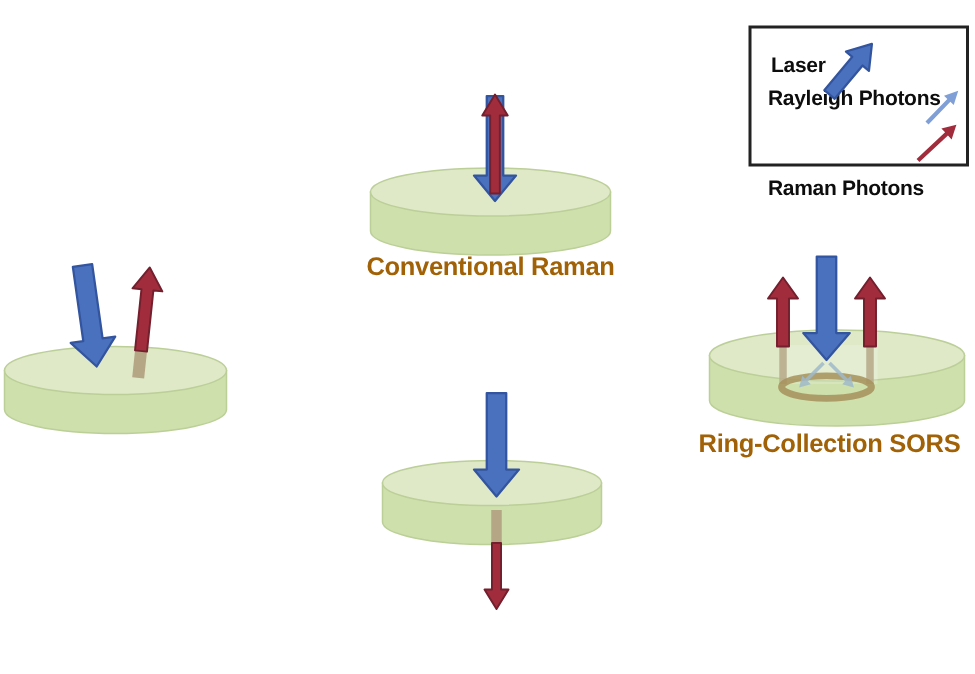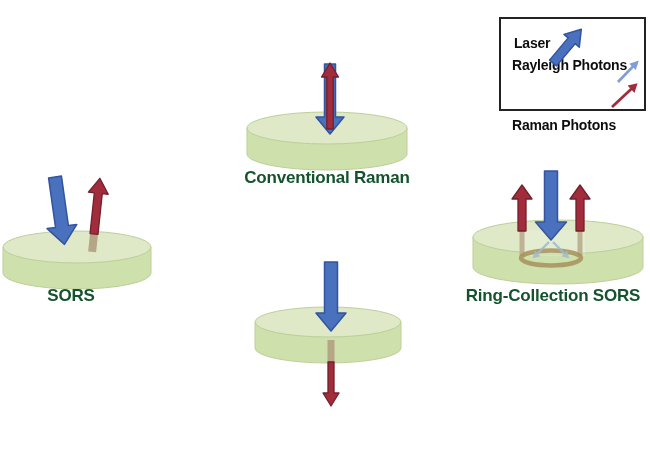--- a/index.html
+++ b/index.html
@@ -2,21 +2,21 @@
 <html><head>
 <meta charset="utf-8">
 <style>
   html,body{margin:0;padding:0;background:#ffffff;}
   .canvas{
     position:relative;width:650px;height:449px;background:#ffffff;
     font-family:"Liberation Sans",sans-serif;overflow:hidden;
   }
   .scene{position:absolute;left:0;top:0;}
   .panel-label{
-    position:absolute;font-weight:bold;font-size:17px;color:#14532d;
+    position:absolute;font-weight:bold;font-size:17px;color:#a16207;
     text-align:center;letter-spacing:-0.2px;white-space:nowrap;
   }
   .legend{
     position:absolute;left:499px;top:17px;width:147px;height:94px;
     border:2px solid #222;background:#fff;box-sizing:border-box;
   }
   .legend-label{
     position:absolute;font-weight:bold;font-size:14px;color:#0d0d0d;
     white-space:nowrap;letter-spacing:-0.2px;
   }
@@ -70,21 +70,20 @@
       <ellipse class="ring" cx="551" cy="258" rx="30" ry="7.5" stroke="#a6905c"></ellipse>
       <polygon class="thin-arrow scatter" transform="translate(549,242) rotate(225)" points="-1.2,0 -1.2,-16 -4,-16 0,-23 4,-16 1.2,-16 1.2,0" fill="#9fb9c9"></polygon>
       <polygon class="thin-arrow scatter" transform="translate(553,242) rotate(135)" points="-1.2,0 -1.2,-16 -4,-16 0,-23 4,-16 1.2,-16 1.2,0" fill="#9fb9c9"></polygon>
       <polygon class="blue-arrow" transform="translate(551,171) rotate(180)" points="-6.5,0 -6.5,-51 -15.5,-51 0,-69 15.5,-51 6.5,-51 6.5,0" fill="#4a71bd"></polygon>
       <polygon class="red-arrow" transform="translate(522,231)" points="-4,0 -4,-32 -10,-32 0,-46 10,-32 4,-32 4,0" fill="#a12d3c"></polygon>
       <polygon class="red-arrow" transform="translate(580,231)" points="-4,0 -4,-32 -10,-32 0,-46 10,-32 4,-32 4,0" fill="#a12d3c"></polygon>
     </g>
   </svg>
 
   <div class="panel-label" style="left:217px;top:168px;width:220px;">Conventional Raman</div>
-  <div class="panel-label" style="left:1px;top:286px;width:140px;">SORS</div>
   <div class="panel-label" style="left:441px;top:286px;width:224px;">Ring-Collection SORS</div>
 
   <div class="legend">
     <span class="legend-label" style="left:13px;top:16px;">Laser</span>
     <span class="legend-label" style="left:11px;top:38px;">Rayleigh Photons</span>
     <span class="legend-label" style="left:11px;top:62px;margin-top:36px;">Raman Photons</span>
     <svg class="legend-svg" width="143" height="90" viewBox="0 0 143 90">
       <polygon class="blue-arrow" transform="translate(52,44) rotate(40)" points="-4.5,0 -4.5,-29 -10,-29 0,-44 10,-29 4.5,-29 4.5,0" fill="#4a71bd"></polygon>
       <polygon class="thin-arrow" transform="translate(117,63) rotate(44)" points="-1.4,0 -1.4,-21 -4.5,-21 0,-30 4.5,-21 1.4,-21 1.4,0" fill="#7f9fd6"></polygon>
       <polygon class="thin-arrow" transform="translate(111,88) rotate(47)" points="-1.4,0 -1.4,-26 -5,-26 0,-35 5,-26 1.4,-26 1.4,0" fill="#a12d3c"></polygon>

